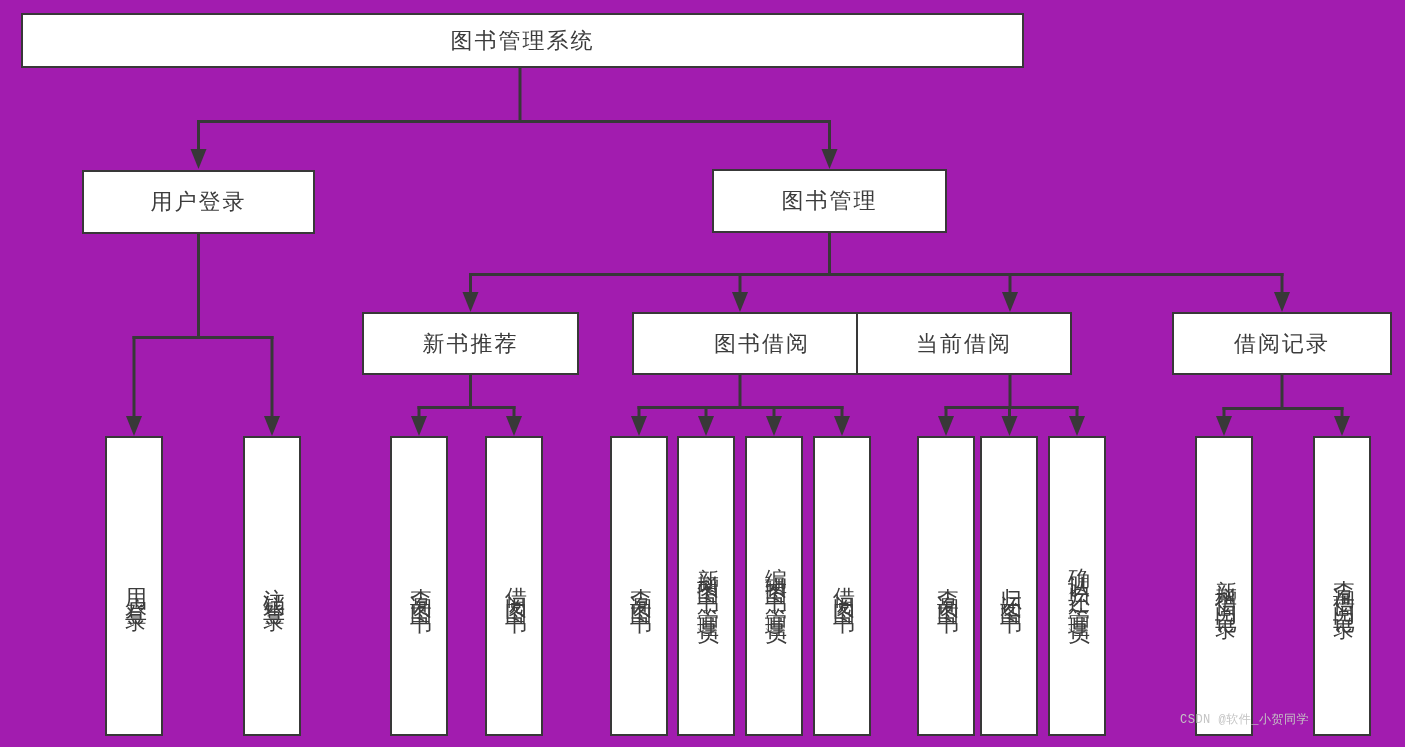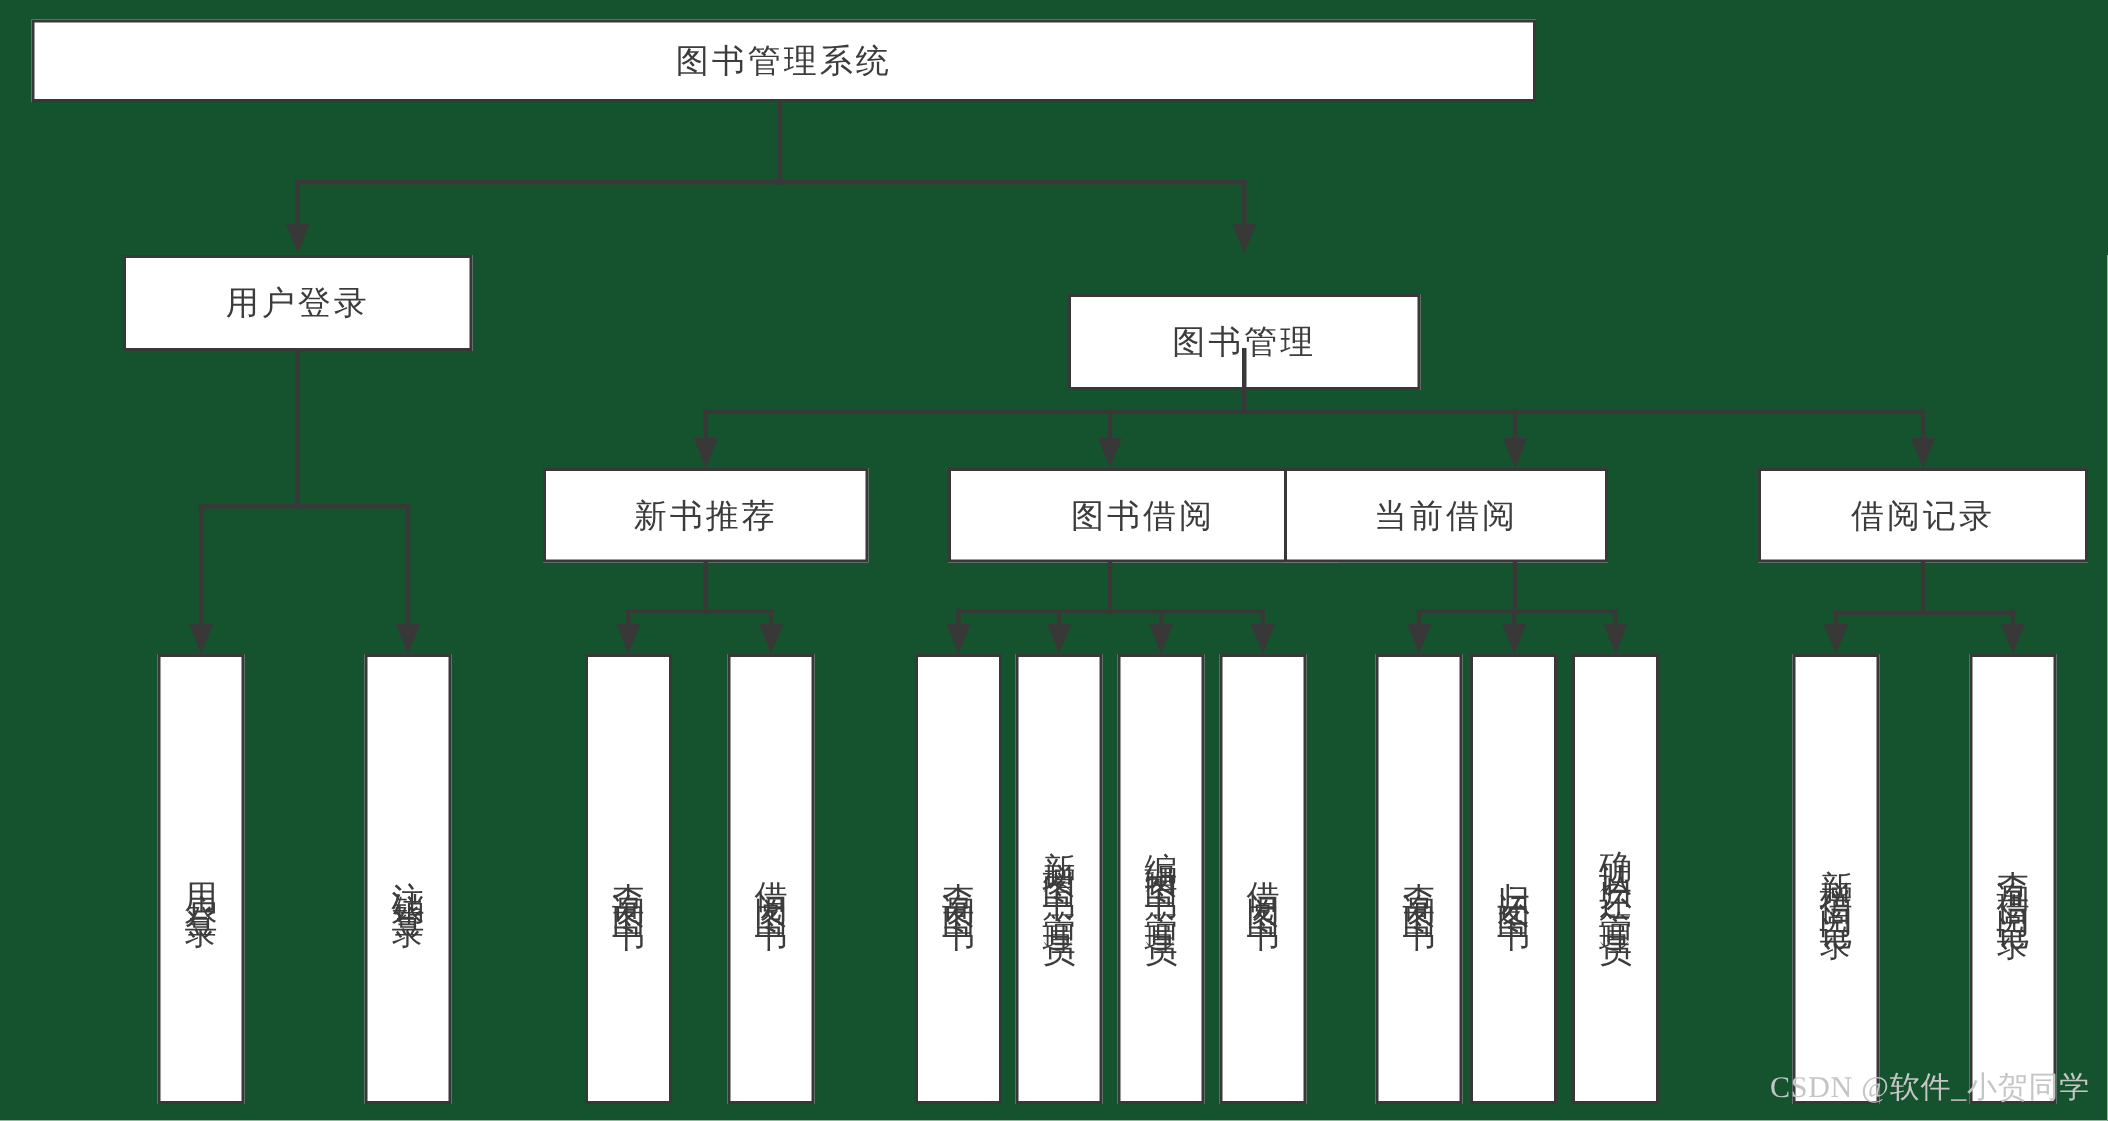--- a/index.html
+++ b/index.html
@@ -1,21 +1,21 @@
 <!DOCTYPE html>
 <html><head>
 <meta charset="utf-8">
 <style>
   html, body { margin: 0; padding: 0; background: #ffffff; }
   .canvas {
     position: relative;
     width: 1405px;
     height: 747px;
-    background: #14532d;
-    font-family: Liberation Serif, serif;
+    background: #a21caf;
+    font-family: Liberation Mono, monospace;
     overflow: hidden;
   }
   .connectors {
     position: absolute;
     left: 0; top: 0;
     width: 1405px; height: 747px;
     pointer-events: none;
     z-index: 2;
   }
   .box {
@@ -40,38 +40,38 @@
     text-orientation: mixed;
     font-size: 22px;
     letter-spacing: 8px;
     line-height: 1;
     color: #3c3c3c;
     white-space: nowrap;
   }
   
   .n-root { left: 21px;  top: 13px;  width: 1003px; height: 55px; }
   .n-ul   { left: 82px;  top: 170px; width: 233px;  height: 64px; }
-  .n-bm   { left: 712px; top: 169px; width: 235px;  height: 64px; margin-top: 27px; }
+  .n-bm   { left: 712px; top: 169px; width: 235px;  height: 64px; }
   .n-xs   { left: 362px; top: 312px; width: 217px;  height: 63px; }
   .n-ts   { left: 632px; top: 312px; width: 260px;  height: 63px; }
   .n-dq   { left: 856px; top: 312px; width: 216px;  height: 63px; }
   .n-jy   { left: 1172px;top: 312px; width: 220px;  height: 63px; }
   .leaf   { top: 436px; width: 58px; height: 300px; }
   .n-a1 { left: 105px; }  .n-a2 { left: 243px; }
   .n-b1 { left: 390px; }  .n-b2 { left: 485px; }
   .n-c1 { left: 610px; }  .n-c2 { left: 677px; }
   .n-c3 { left: 745px; }  .n-c4 { left: 813px; }
   .n-d1 { left: 917px; }  .n-d2 { left: 980px; }
   .n-d3 { left: 1048px; }
   .n-e1 { left: 1195px; } .n-e2 { left: 1313px; }
   .watermark {
     position: absolute;
     left: 1180px;
     top: 711px;
-    font-size: 20px;
+    font-size: 12px;
     letter-spacing: 0.5px;
     color: #c5c5c5;
     white-space: nowrap;
     z-index: 3;
   }
 </style>
 </head>
 <body>
 
 <div class="canvas">

